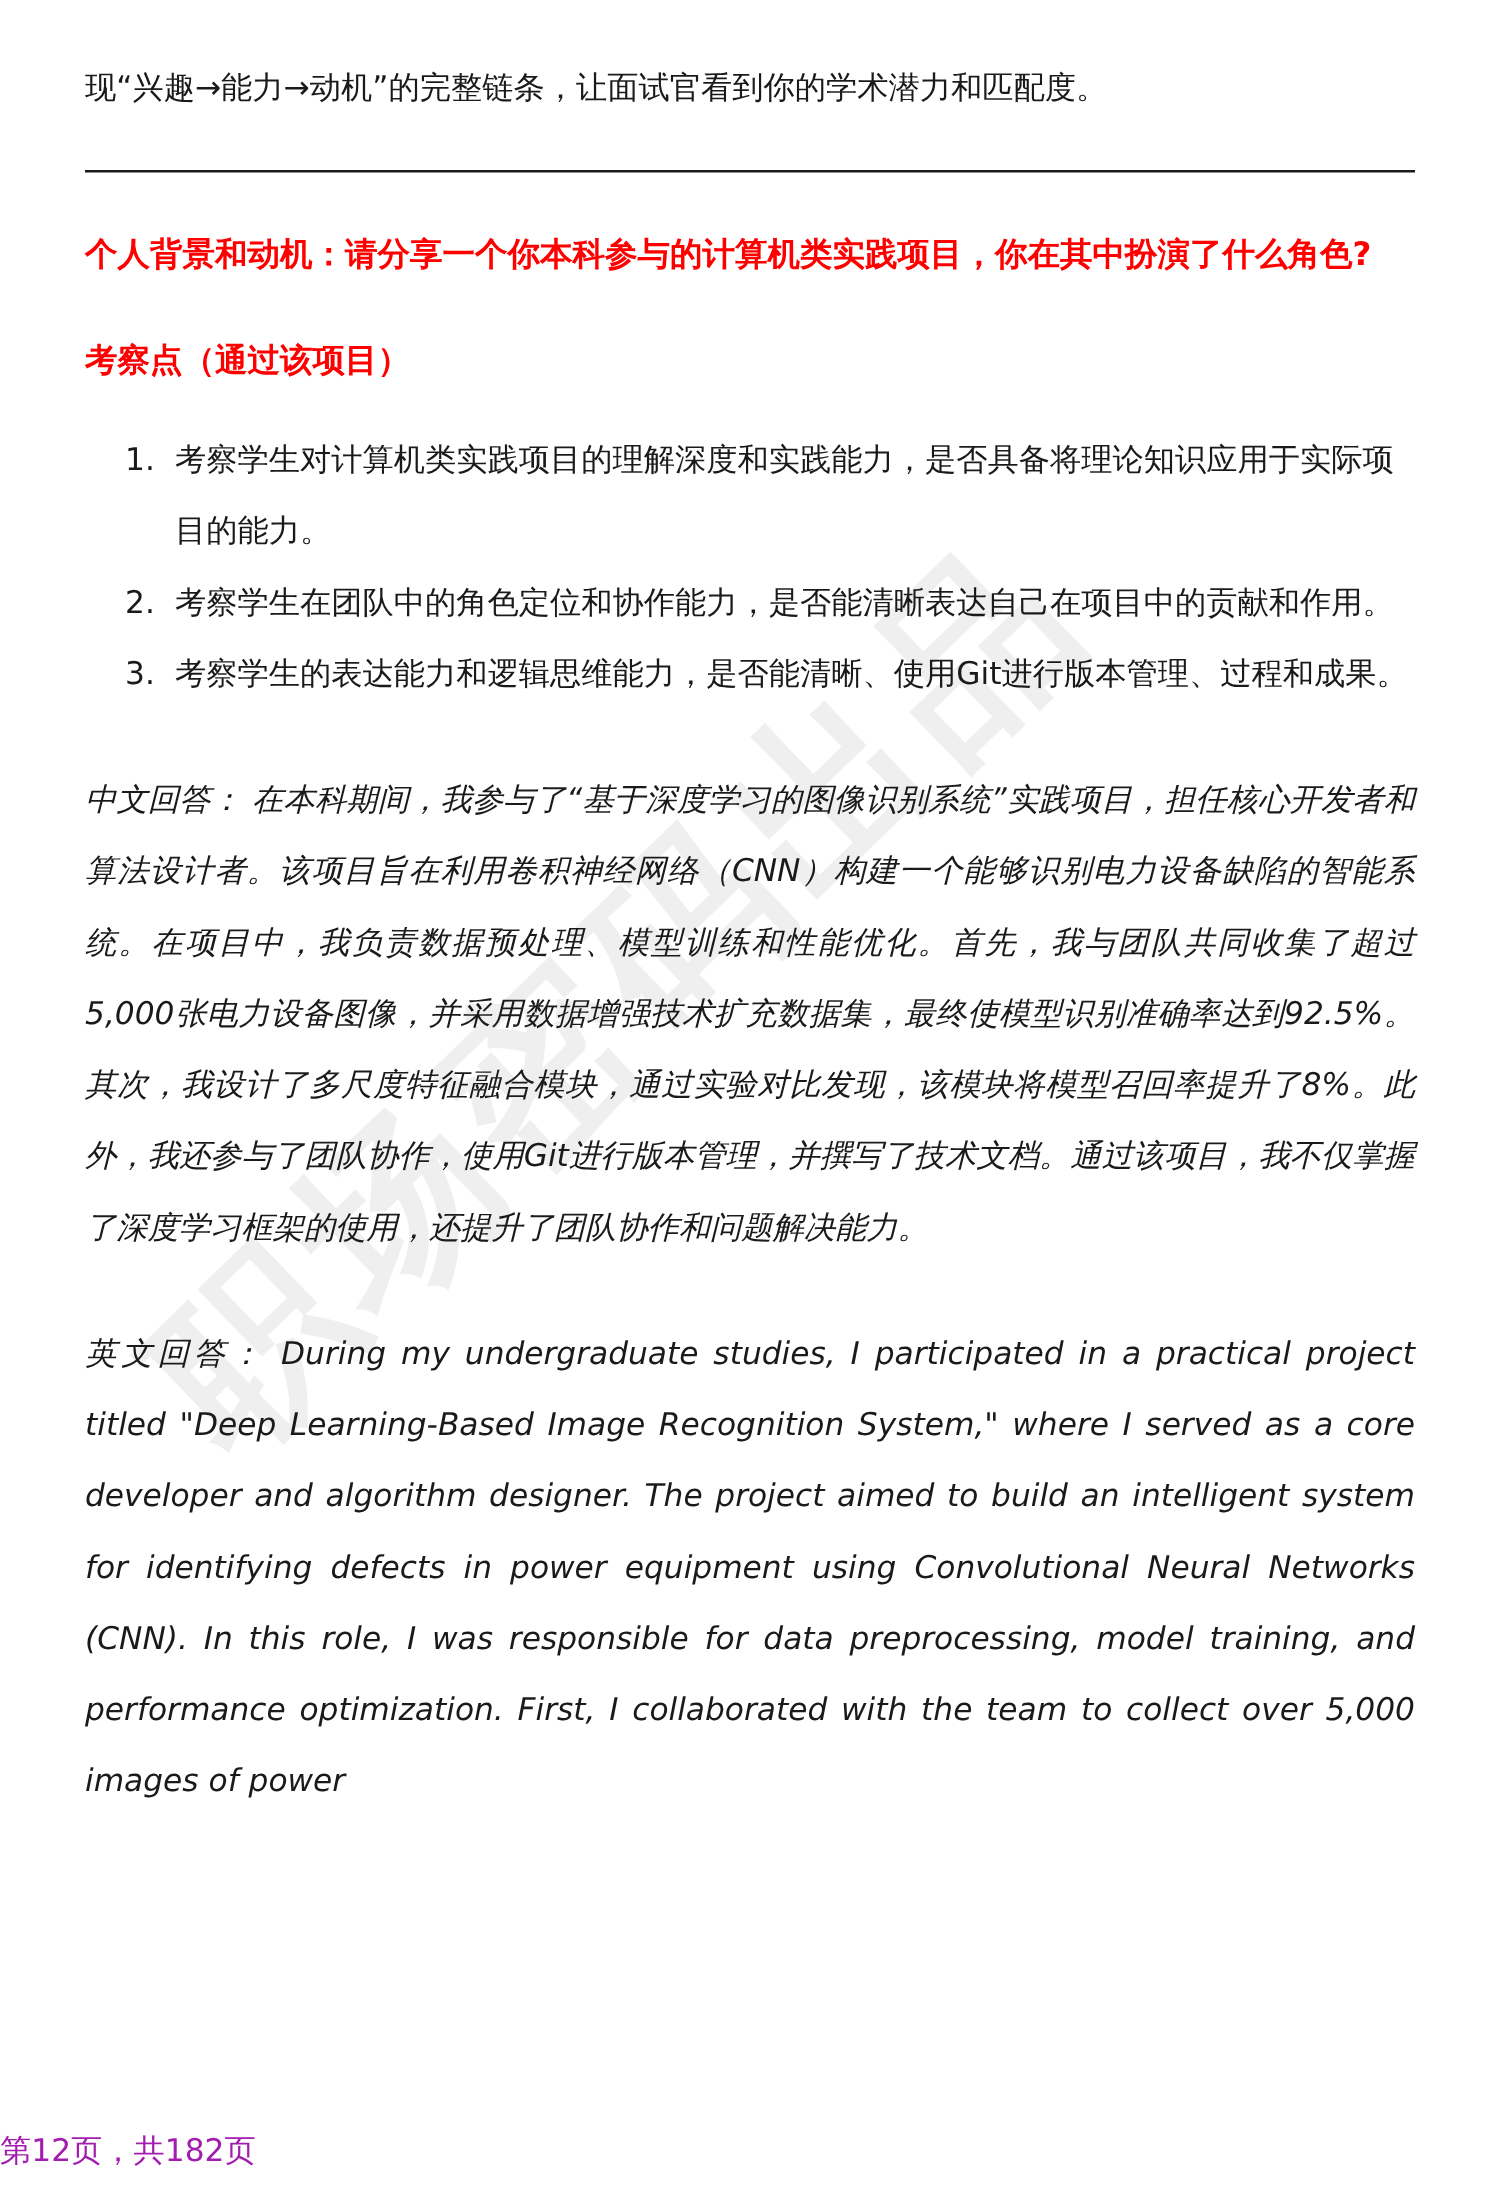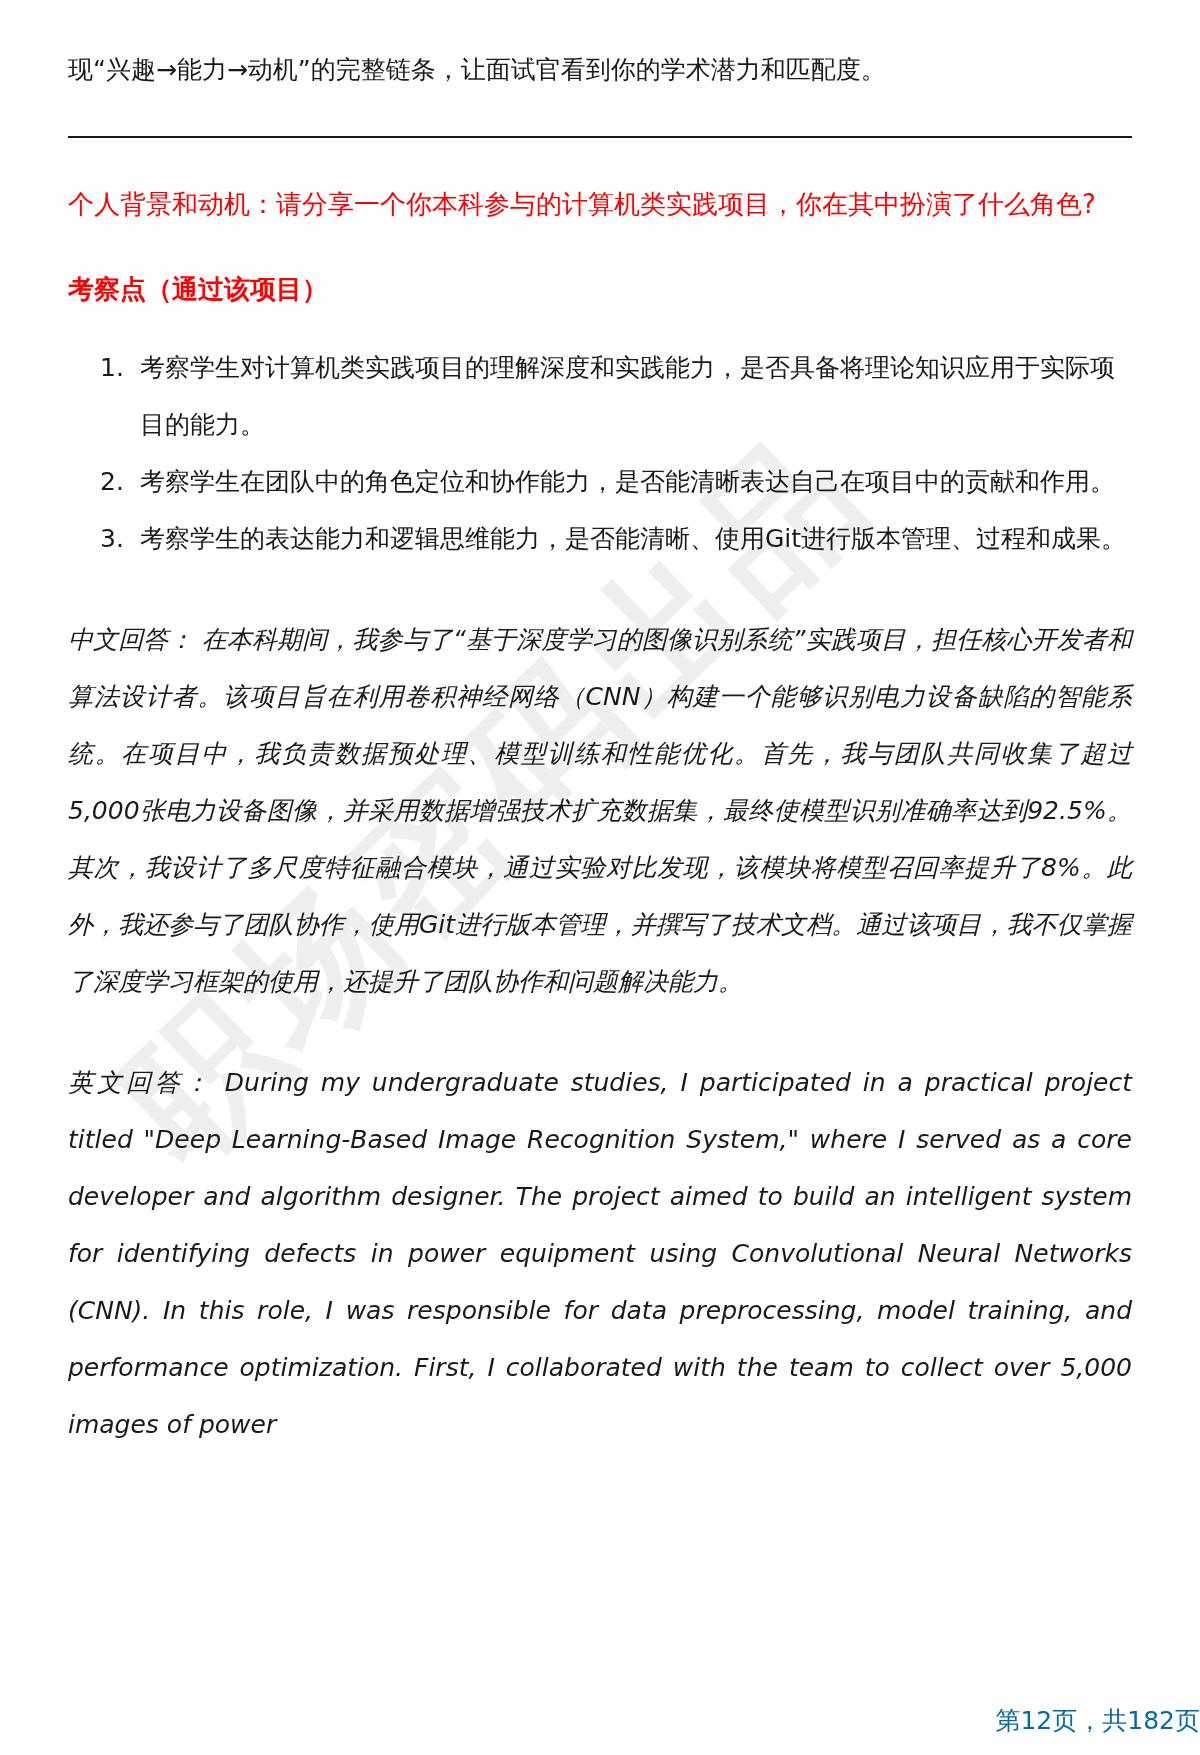--- a/index.html
+++ b/index.html
@@ -30,21 +30,21 @@
     color: #1a1a1a;
   }
   .divider {
     border: none;
     border-top: 2px solid #1a1a1a;
     margin: 46px 0 0 0;
     width: 100%;
   }
   .q-heading {
     color: #ff0000;
-    font-weight: normal;
+    font-weight: bold;
     font-size: 26px;
     line-height: 1.75;
     margin: 44px 0 0 0;
   }
   .sub-heading {
     color: #ff0000;
     font-weight: bold;
     font-size: 26px;
     line-height: 1.5;
     margin: 42px 0 0 0;
@@ -76,23 +76,23 @@
     font-style: italic;
   }
   .answer-label {
     color: #1a1a1a;
   }
   .footer {
     position: absolute;
     bottom: 18px;
     left: 0;
     width: 100%;
-    text-align: right;
+    text-align: left;
     font-size: 25px;
-    color: #0369a1;
+    color: #a21caf;
     z-index: 2;
   }
   .watermark {
     position: absolute;
     left: 150px;
     top: 1030px;
     transform: rotate(-44deg);
     transform-origin: 0 50%;
     font-size: 150px;
     font-weight: bold;

